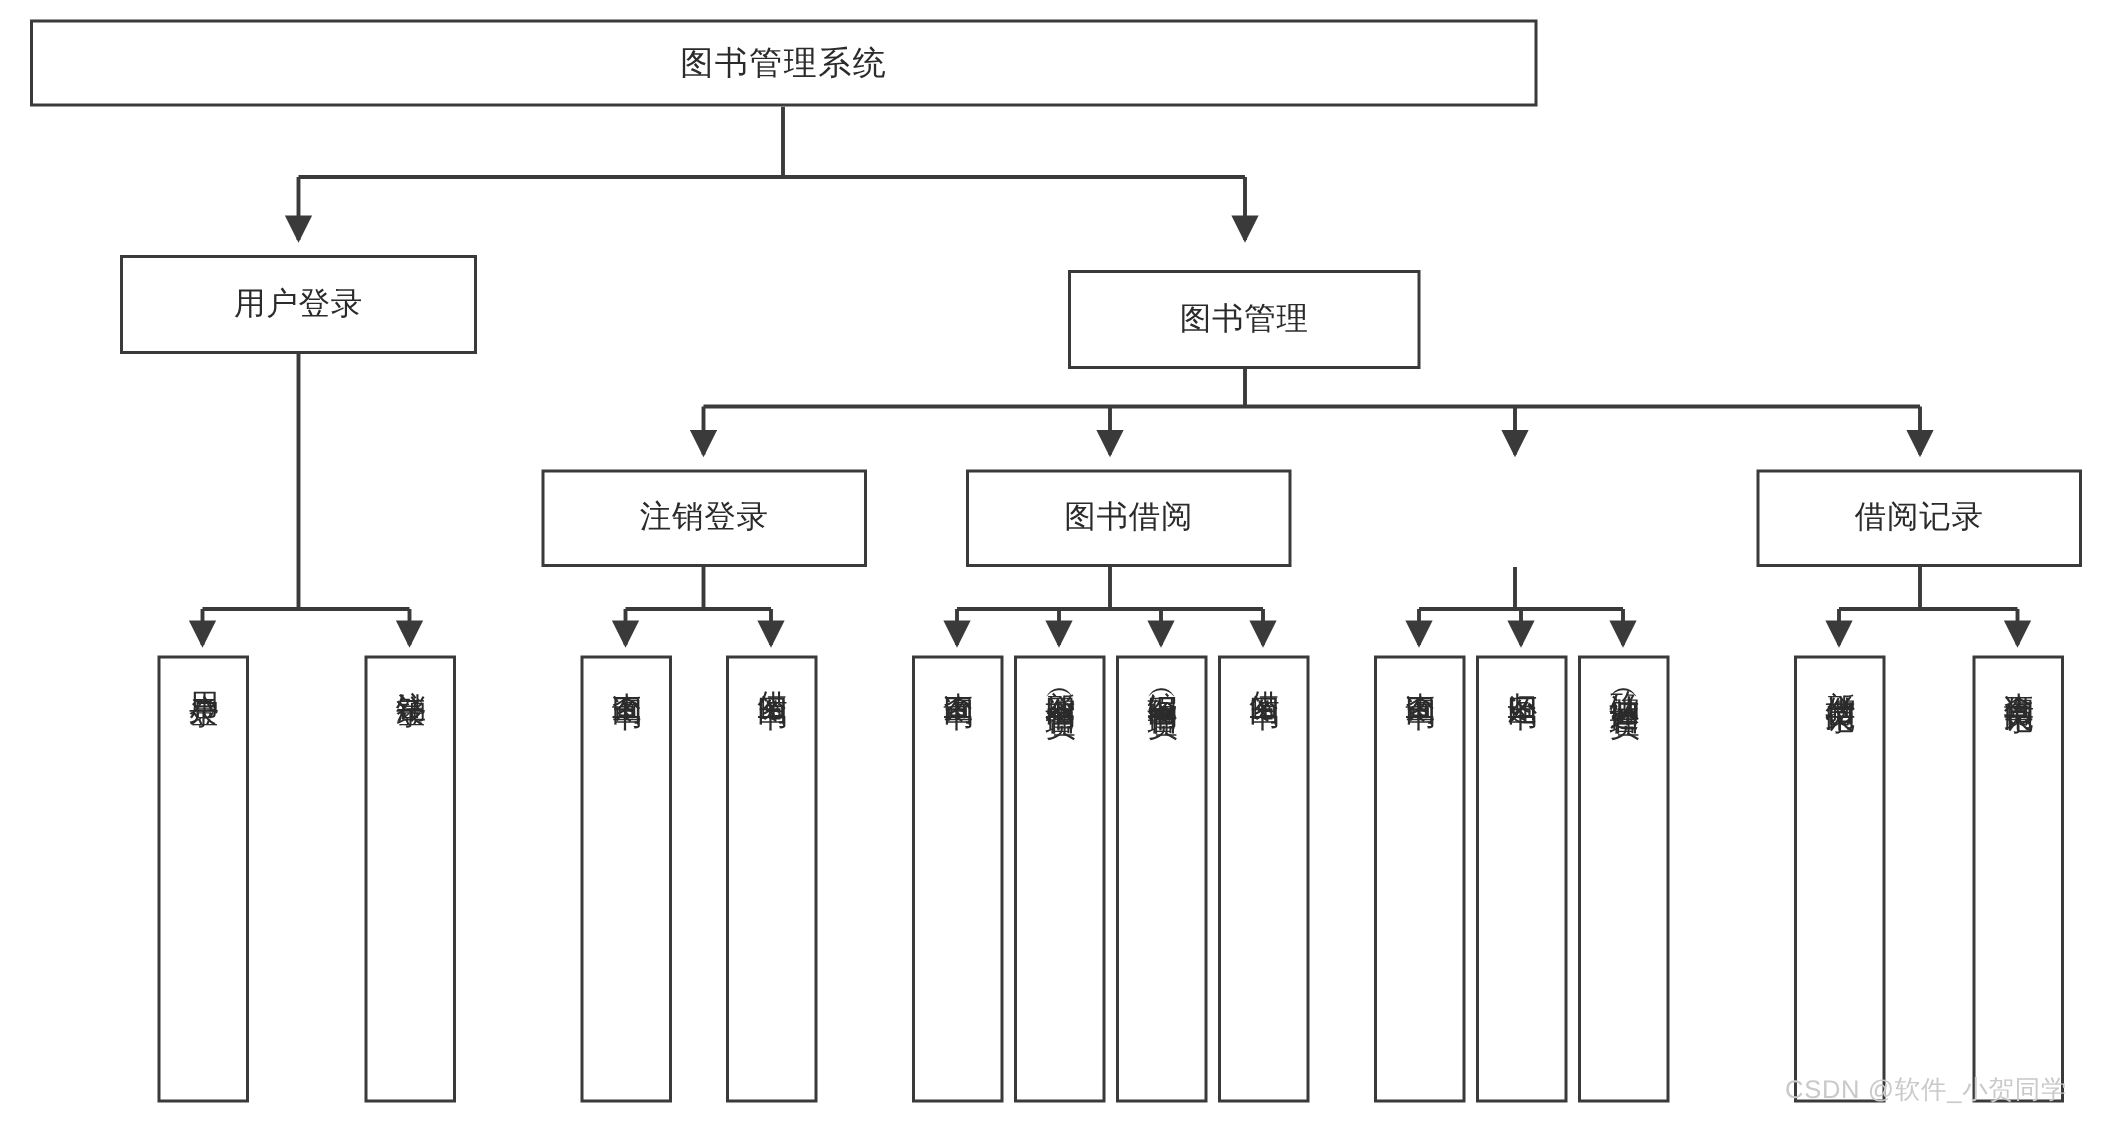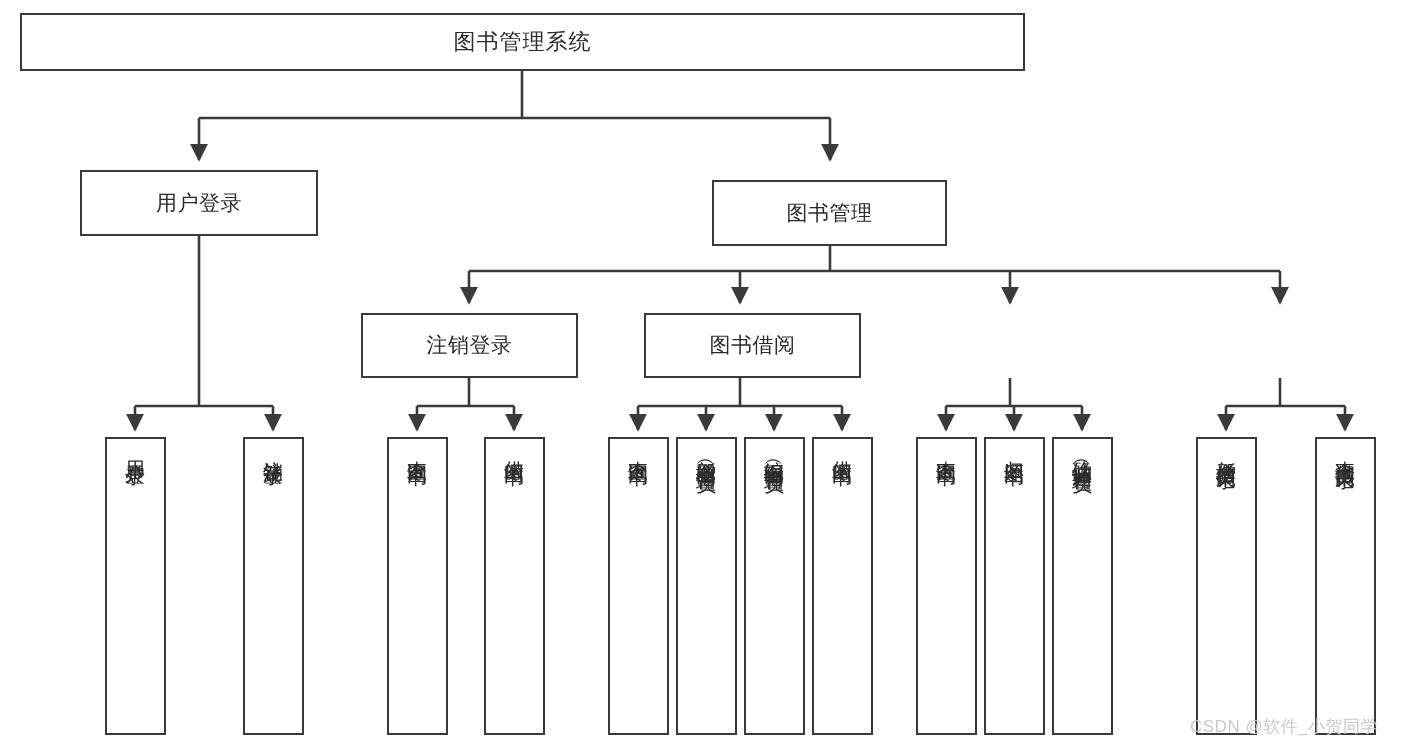--- a/index.html
+++ b/index.html
@@ -137,20 +137,23 @@
   <div class="node horiz" style="left:712px; top:180px; width:235px; height:66px;">
     <span class="node-label">图书管理</span>
   </div>
 
   <div class="node horiz" style="left:361px; top:313px; width:217px; height:65px;">
     <span class="node-label">注销登录</span>
   </div>
   <div class="node horiz" style="left:632px; top:313px; width:217px; height:65px;margin-left:12px;">
     <span class="node-label">图书借阅</span>
   </div>
+  <div class="node horiz" style="left:1171px; top:313px; width:217px; height:65px;">
+    <span class="node-label">借阅记录</span>
+  </div>
 
   <div class="node vert" style="left:105px; top:437px; width:61px; height:298px;">
     <span class="node-label">用户登录</span>
   </div>
   <div class="node vert" style="left:243px; top:437px; width:61px; height:298px;">
     <span class="node-label">注销登录</span>
   </div>
 
   <div class="node vert" style="left:387px; top:437px; width:61px; height:298px;">
     <span class="node-label">查询图书</span>

